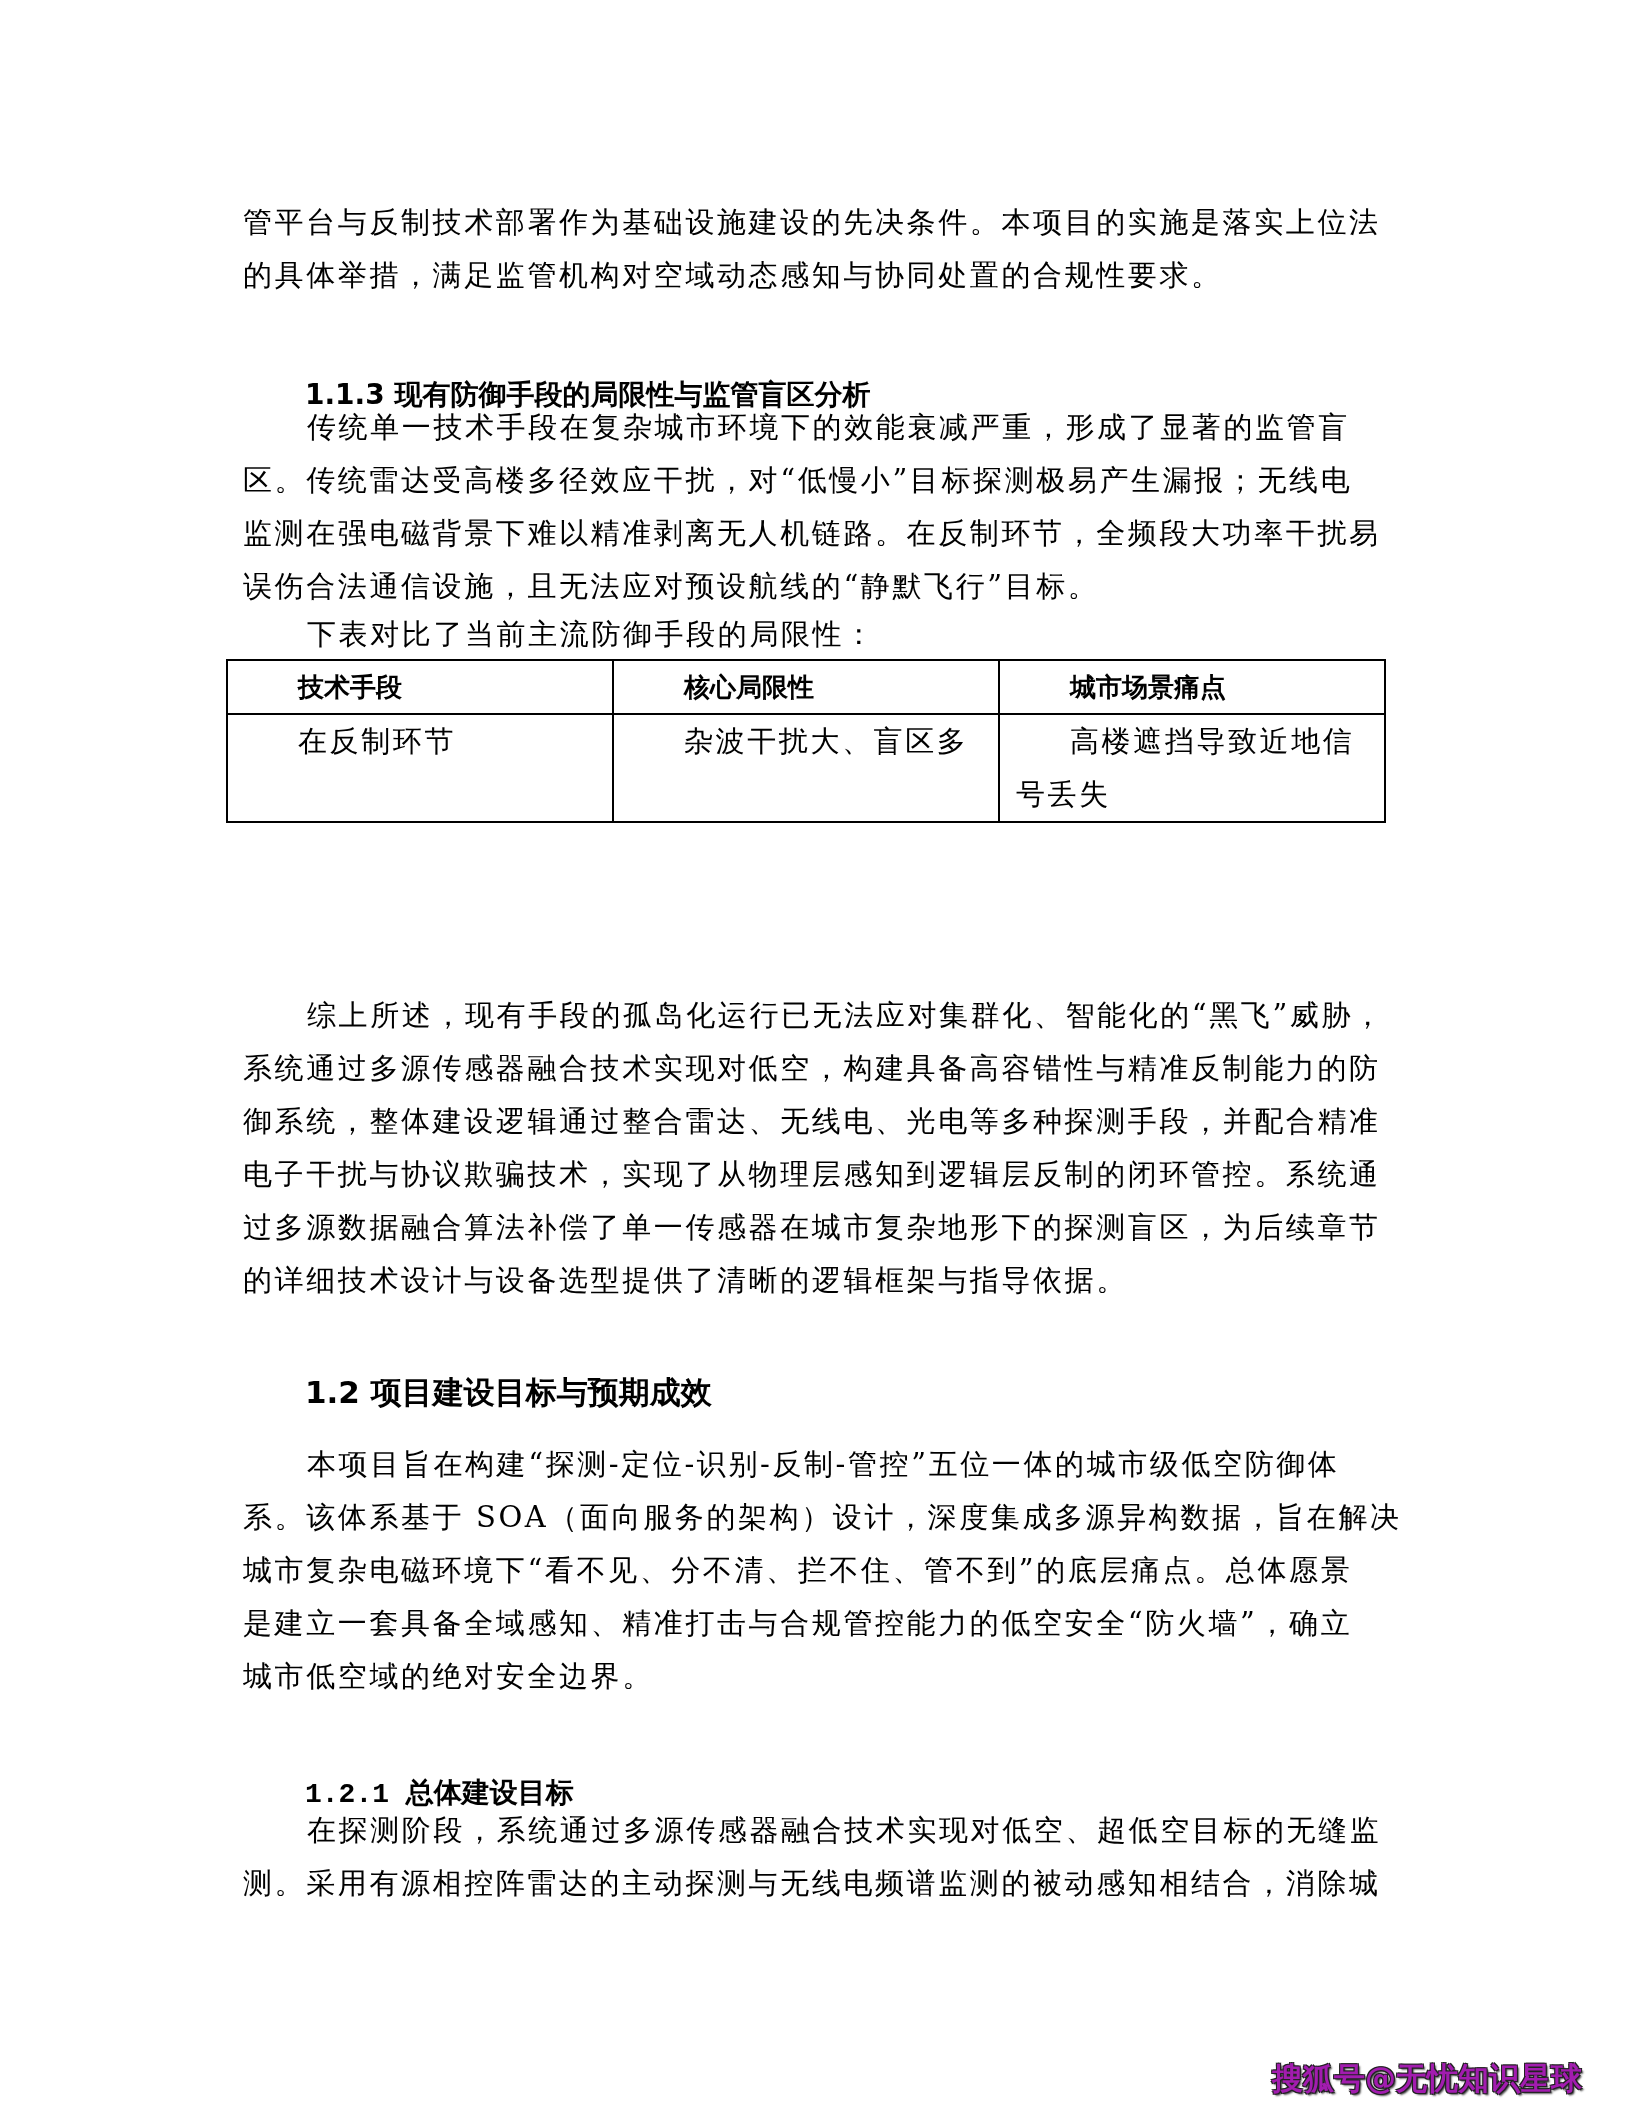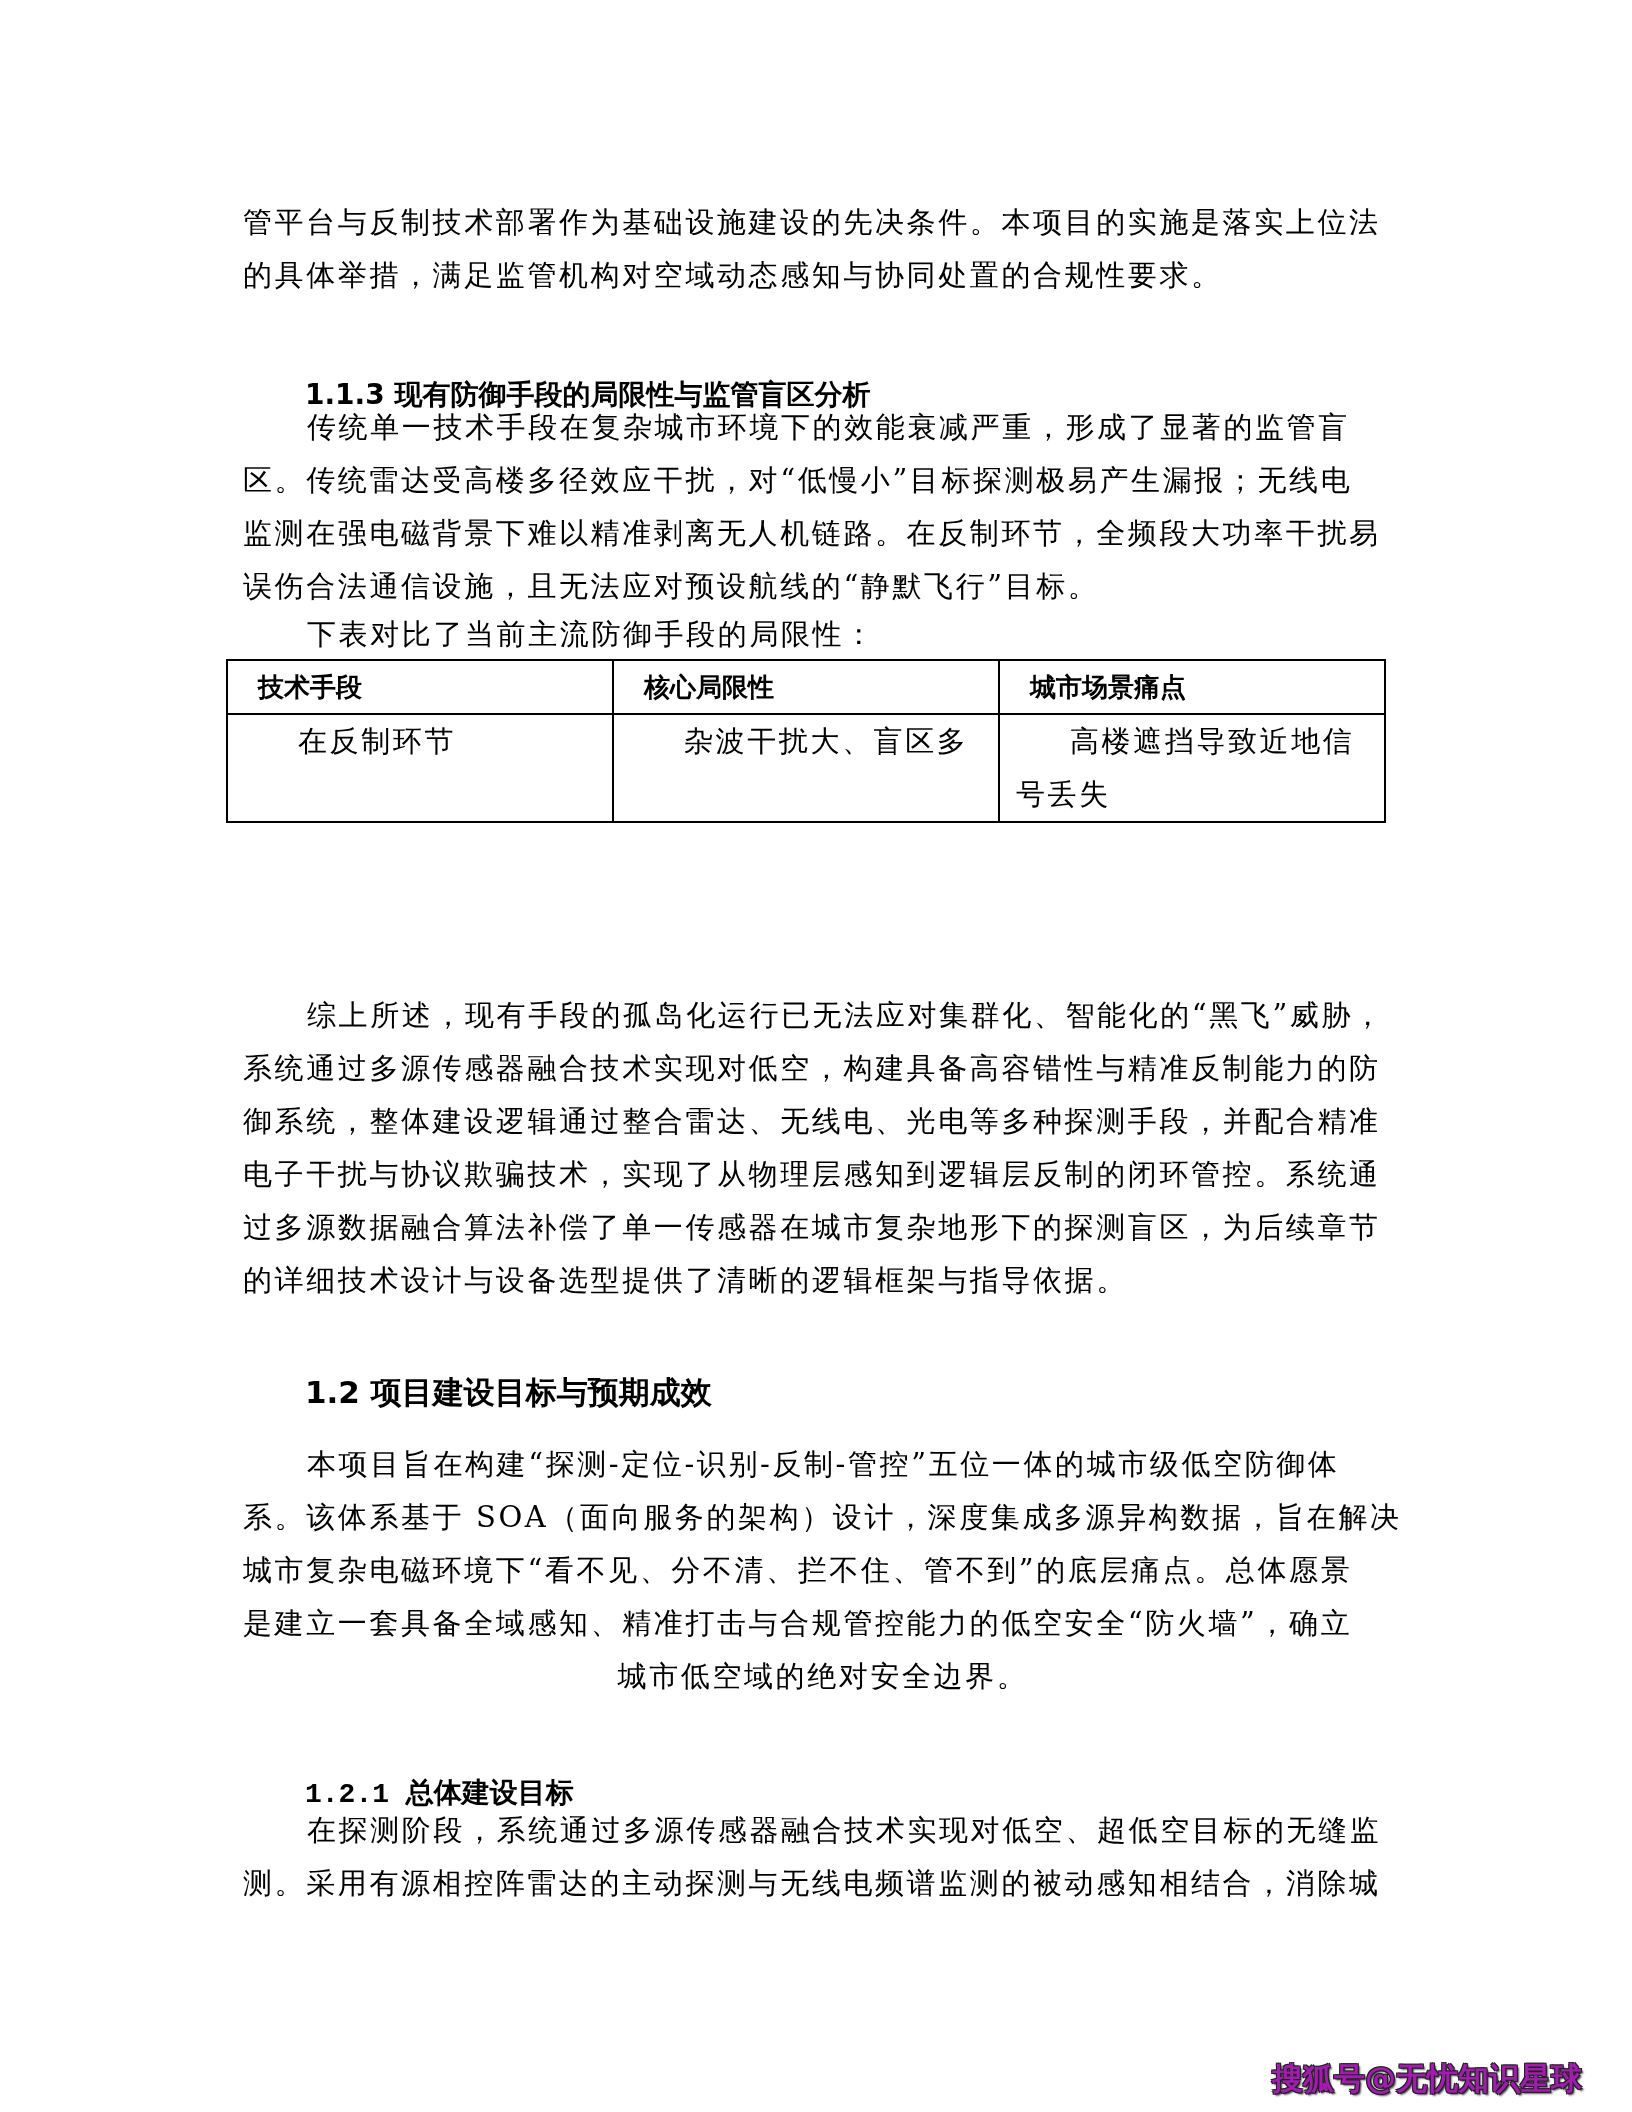--- a/index.html
+++ b/index.html
@@ -22,21 +22,21 @@
     border-collapse: collapse; table-layout: fixed;
     font-family: "DejaVu Serif", "Liberation Serif", serif;
   }
   table.cmp td, table.cmp th {
     border: 2px solid #000; vertical-align: top; width: 384px; padding: 0;
   }
   table.cmp th {
     height: 52px; font-family: "DejaVu Sans", "Liberation Sans", sans-serif;
     font-weight: bold; font-size: 26px; text-align: left; line-height: 52px;
   }
-  table.cmp th span { display: block; padding-left: 30px; }
+  table.cmp th span { display: block; padding-left: 70px; }
   table.cmp td { height: 106px; font-size: 29px; letter-spacing: 2.6px; line-height: 53px; }
   table.cmp td .cell { padding-left: 70px; padding-top: 0px; }
   table.cmp td .wrap { padding: 0 12px 0 16px; text-indent: 54px; }
   .watermark {
     position: absolute; left: 1272px; top: 2060px;
     font-family: "DejaVu Sans", "Liberation Sans", sans-serif;
     font-size: 31px; line-height: 36px; color: #a21caf; font-weight: bold;
     text-shadow: 1px 1px 0 #222, -1px 1px 0 #222, 1px -1px 0 #222, -1px -1px 0 #222, 2px 2px 2px #444;
     white-space: nowrap;
   }
@@ -88,20 +88,20 @@
 <div class="line" style="top:1157px;">电子干扰与协议欺骗技术，实现了从物理层感知到逻辑层反制的闭环管控。系统通</div>
 <div class="line" style="top:1210px;">过多源数据融合算法补偿了单一传感器在城市复杂地形下的探测盲区，为后续章节</div>
 <div class="line" style="top:1263px;">的详细技术设计与设备选型提供了清晰的逻辑框架与指导依据。</div>
 
 <div class="heading h2" style="top:1373px;">1.2 项目建设目标与预期成效</div>
 
 <div class="line indent" style="top:1447px;">本项目旨在构建“探测-定位-识别-反制-管控”五位一体的城市级低空防御体</div>
 <div class="line" style="top:1500px;">系。该体系基于 SOA（面向服务的架构）设计，深度集成多源异构数据，旨在解决</div>
 <div class="line" style="top:1553px;">城市复杂电磁环境下“看不见、分不清、拦不住、管不到”的底层痛点。总体愿景</div>
 <div class="line" style="top:1606px;">是建立一套具备全域感知、精准打击与合规管控能力的低空安全“防火墙”，确立</div>
-<div class="line" style="top:1659px;text-align:center;">城市低空域的绝对安全边界。</div>
+<div class="line" style="top:1659px;">城市低空域的绝对安全边界。</div>
 
 <div class="heading h3" style="top:1736px;font-family:Liberation Mono, monospace;">1.2.1 总体建设目标</div>
 
 <div class="line indent" style="top:1813px;">在探测阶段，系统通过多源传感器融合技术实现对低空、超低空目标的无缝监</div>
 <div class="line" style="top:1866px;">测。采用有源相控阵雷达的主动探测与无线电频谱监测的被动感知相结合，消除城</div>
 
 <div class="watermark">搜狐号@无忧知识星球</div>
 
 </body></html>

